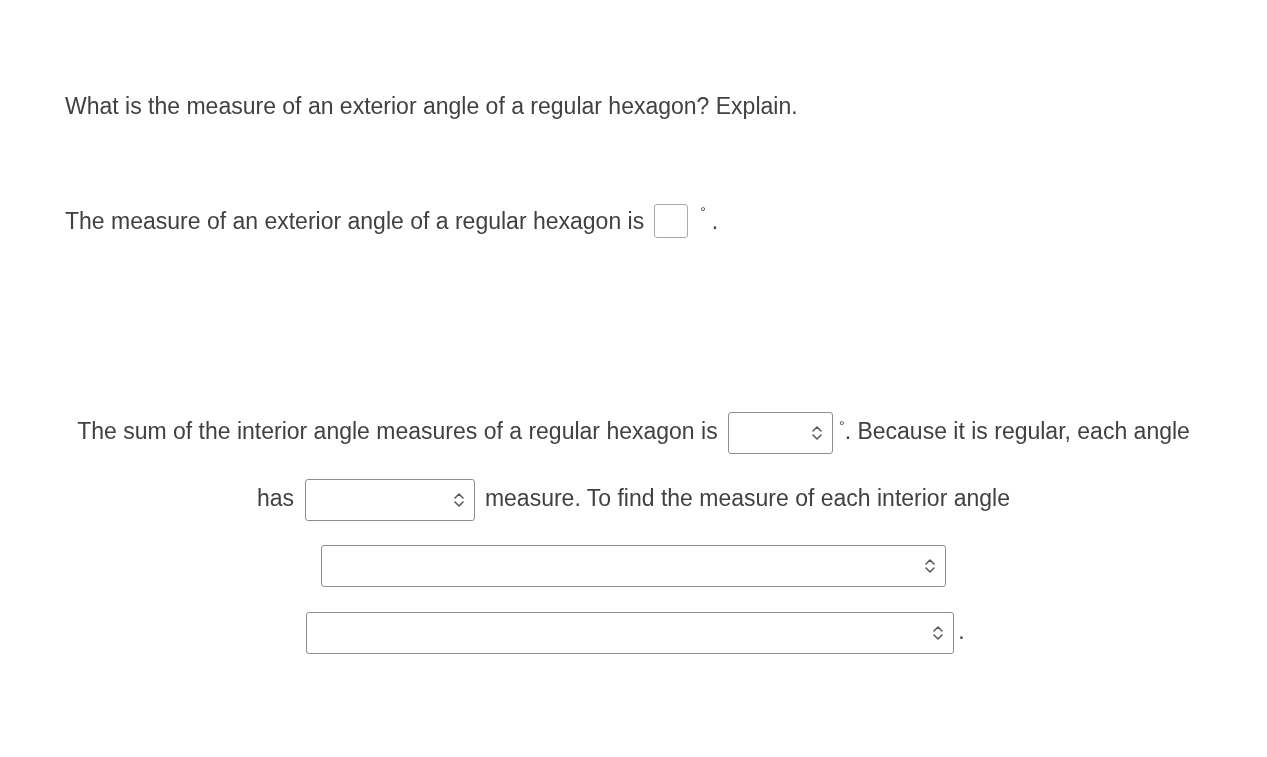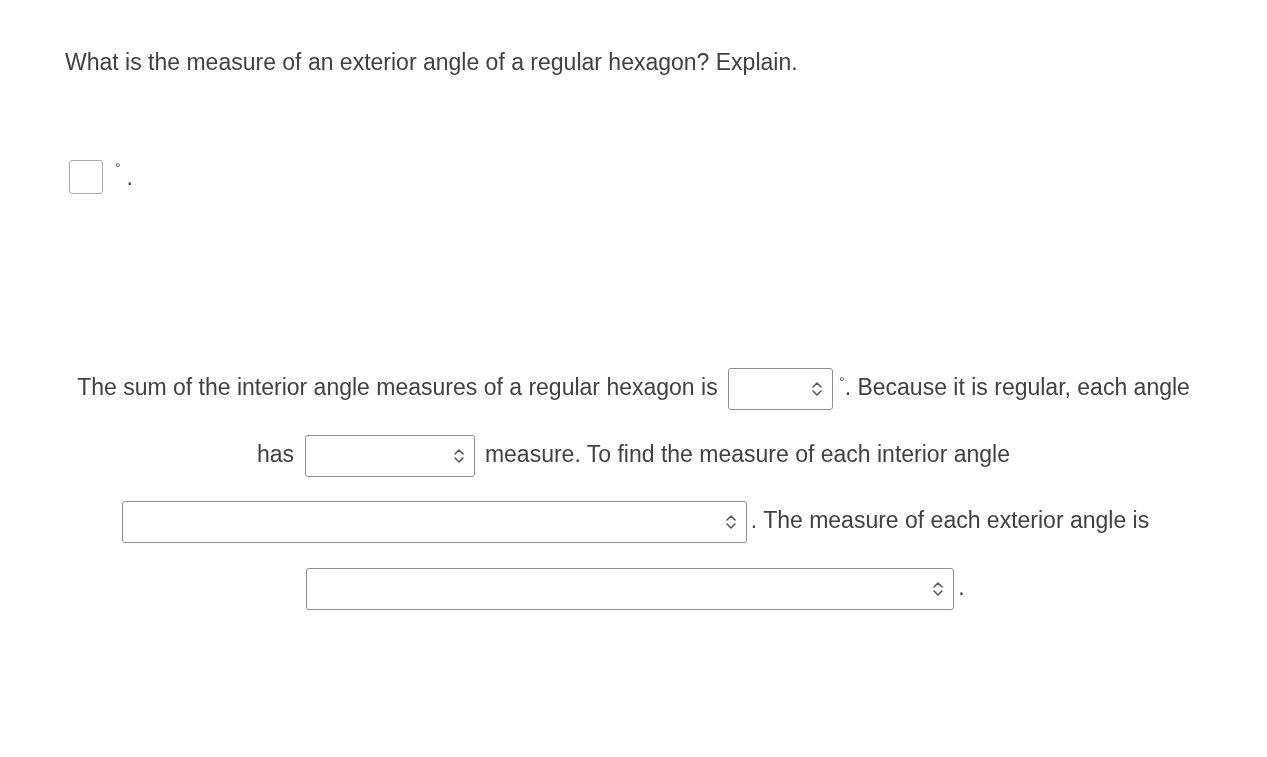--- a/index.html
+++ b/index.html
@@ -10,20 +10,21 @@
     body {
       font-family: Arial, Helvetica, sans-serif;
       font-size: 23px;
       color: #414142;
       background: #ffffff;
       padding: 45px 65px;
       line-height: 1.5;
     }
     .question {
       margin-bottom: 80px;
+      margin-top: 44px;
     }
     .answer-line-1 {
       margin-bottom: 160px;
       display: flex;
       align-items: center;
       flex-wrap: wrap;
       gap: 6px;
     }
     .explanation {
       line-height: 2.9;
@@ -85,20 +86,21 @@
       font-size: 14px;
       margin-left: 2px;
     }
   </style>
 </head>
 <body>
 
 <div class="question">What is the measure of an exterior angle of a regular hexagon? Explain.</div>
 
 <div class="answer-line-1">
+  <span>The measure of an exterior angle of a regular hexagon is</span>
   <input type="text" class="text-input" value="" style="">
   <span class="degree">°</span>
     <span>.</span>
 </div>
 
 <div class="explanation">
   <span>The sum of the interior angle measures of a regular hexagon is</span>
   <span class="select-wrap narrow">
     <span class="select-inner"></span>
     <span class="stepper-icon">
@@ -126,21 +128,21 @@
   <span class="select-wrap wide">
     <span class="select-inner"></span>
     <span class="stepper-icon">
       <svg width="10" height="6" viewBox="0 0 10 6">
           <path d="M1 5 L5 1 L9 5" stroke="#555" stroke-width="1.5" fill="none" stroke-linecap="round" stroke-linejoin="round"></path>
         </svg>
       <svg width="10" height="6" viewBox="0 0 10 6">
           <path d="M1 1 L5 5 L9 1" stroke="#555" stroke-width="1.5" fill="none" stroke-linecap="round" stroke-linejoin="round"></path>
         </svg>
     </span>
-  </span><span>. The measure of each exterior angle is</span>
+  </span>
   <br>
   <span class="select-wrap widest">
     <span class="select-inner"></span>
     <span class="stepper-icon">
       <svg width="10" height="6" viewBox="0 0 10 6">
           <path d="M1 5 L5 1 L9 5" stroke="#555" stroke-width="1.5" fill="none" stroke-linecap="round" stroke-linejoin="round"></path>
         </svg>
       <svg width="10" height="6" viewBox="0 0 10 6">
           <path d="M1 1 L5 5 L9 1" stroke="#555" stroke-width="1.5" fill="none" stroke-linecap="round" stroke-linejoin="round"></path>
         </svg>

